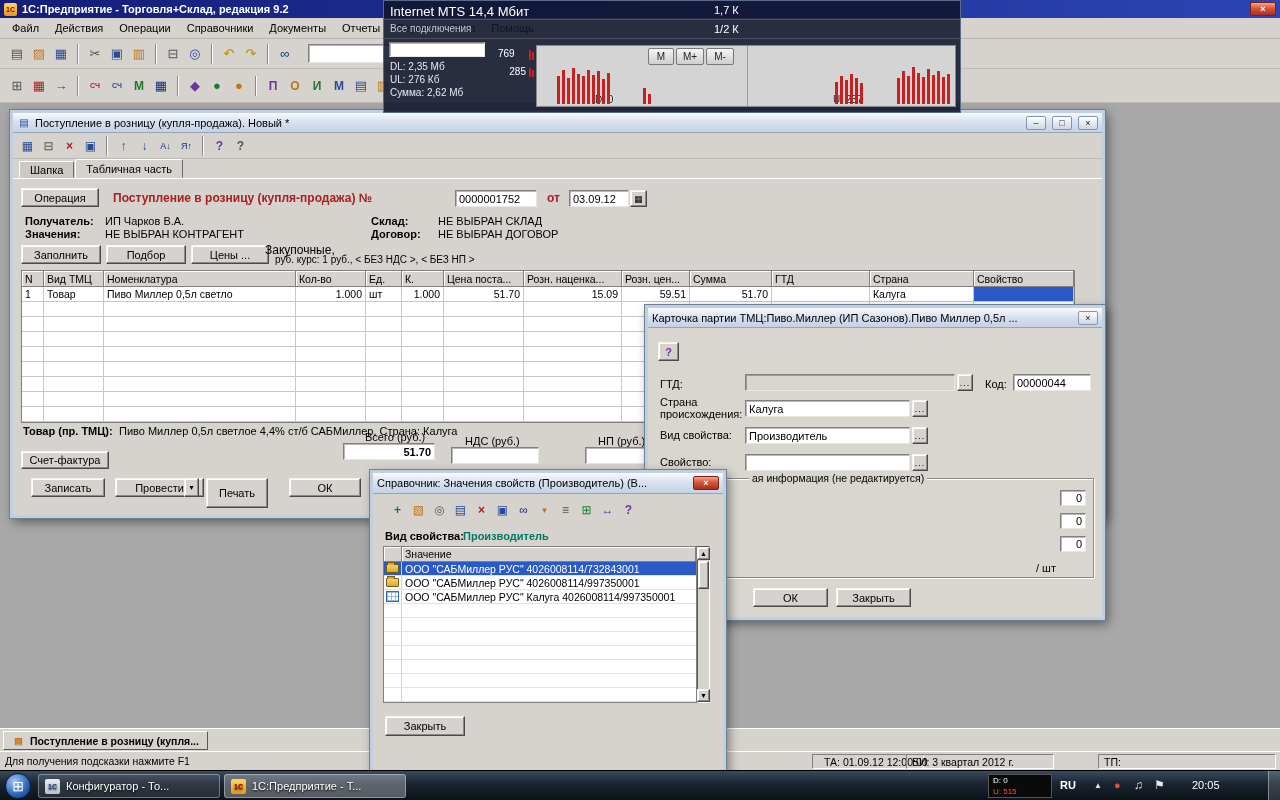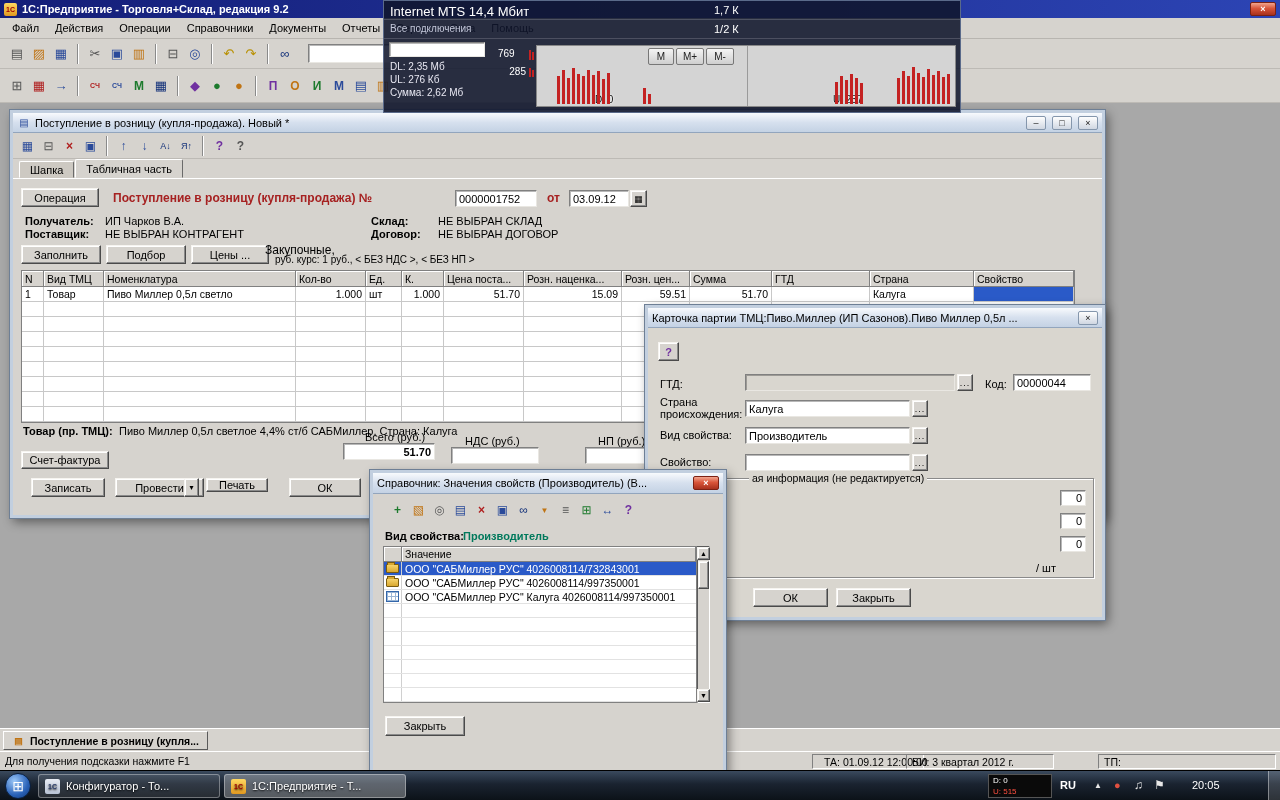--- a/index.html
+++ b/index.html
@@ -169,21 +169,21 @@
     <span class="ab heading" style="left:100px;top:12px;">Поступление в розницу (купля-продажа) №</span>
     <span class="ab fld" style="left:442px;top:11px;width:82px;height:17px;">0000001752</span>
     <span class="ab heading" style="left:534px;top:12px;">от</span>
     <span class="ab fld" style="left:556px;top:11px;width:60px;height:17px;">03.09.12</span>
     <span class="ab btn" style="left:617px;top:11px;width:17px;height:17px;font-size:9px;">▦</span>
 
     <span class="ab blb" style="left:12px;top:36px;">Получатель:</span>
     <span class="ab" style="left:92px;top:36px;">ИП Чарков В.А.</span>
     <span class="ab blb" style="left:358px;top:36px;">Склад:</span>
     <span class="ab" style="left:425px;top:36px;">НЕ ВЫБРАН СКЛАД</span>
-    <span class="ab blb" style="left:12px;top:49px;">Поставщик:</span>
+    <span class="ab blb" style="left:12px;top:49px;">Значения:</span>
     <span class="ab" style="left:92px;top:49px;">НЕ ВЫБРАН КОНТРАГЕНТ</span>
     <span class="ab blb" style="left:358px;top:49px;">Договор:</span>
     <span class="ab" style="left:425px;top:49px;">НЕ ВЫБРАН ДОГОВОР</span>
 
     <span class="ab btn" style="left:8px;top:66px;width:80px;height:19px;">Заполнить</span>
     <span class="ab btn" style="left:93px;top:66px;width:80px;height:19px;">Подбор</span>
     <span class="ab btn" style="left:178px;top:66px;width:78px;height:19px;">Цены ...</span>
     <span class="ab" style="left:252px;top:64px;font-size:12px;">Закупочные,</span>
     <span class="ab" style="left:262px;top:75px;font-size:10px;">руб. курс: 1 руб., &lt; БЕЗ НДС &gt;, &lt; БЕЗ НП &gt;</span>
 
@@ -349,21 +349,21 @@
     <span class="ab" style="left:352px;top:252px;">Всего (руб.)</span>
     <span class="ab fld" style="left:330px;top:264px;width:92px;height:17px;justify-content:flex-end;font-weight:bold;">51.70</span>
     <span class="ab" style="left:452px;top:256px;">НДС (руб.)</span>
     <span class="ab fld" style="left:438px;top:268px;width:88px;height:17px;"></span>
     <span class="ab" style="left:585px;top:256px;">НП (руб.)</span>
     <span class="ab fld" style="left:572px;top:268px;width:88px;height:17px;"></span>
 
     <span class="ab btn" style="left:18px;top:299px;width:74px;height:19px;">Записать</span>
     <span class="ab btn" style="left:102px;top:299px;width:89px;height:19px;">Провести</span>
     <span class="ab btn" style="left:171px;top:299px;width:15px;height:19px;font-size:8px;">▾</span>
-    <span class="ab btn" style="left:193px;top:299px;width:62px;height:14px;">Печать</span>
+    <span class="ab btn" style="left:193px;top:299px;width:62px;height:30px;">Печать</span>
     <span class="ab btn" style="left:276px;top:299px;width:72px;height:19px;">ОК</span>
     <span class="ab btn" style="left:356px;top:299px;width:72px;height:19px;justify-content:flex-start;padding-left:6px;">Закрыть</span>
   </div>
 </div>
 
 <div class="ab win" style="left:645px;top:305px;width:460px;height:315px;z-index:30;background:#d9d6cf;">
   <div class="wtitle">
     <span class="tx">Карточка партии ТМЦ:Пиво.Миллер (ИП Сазонов).Пиво Миллер 0,5л  ...</span>
     <span class="wbtn">×</span>
   </div>

